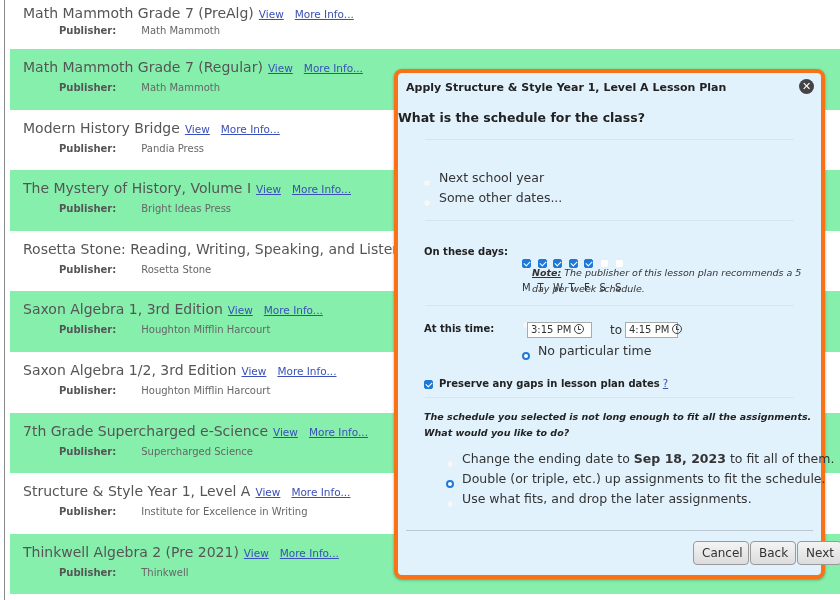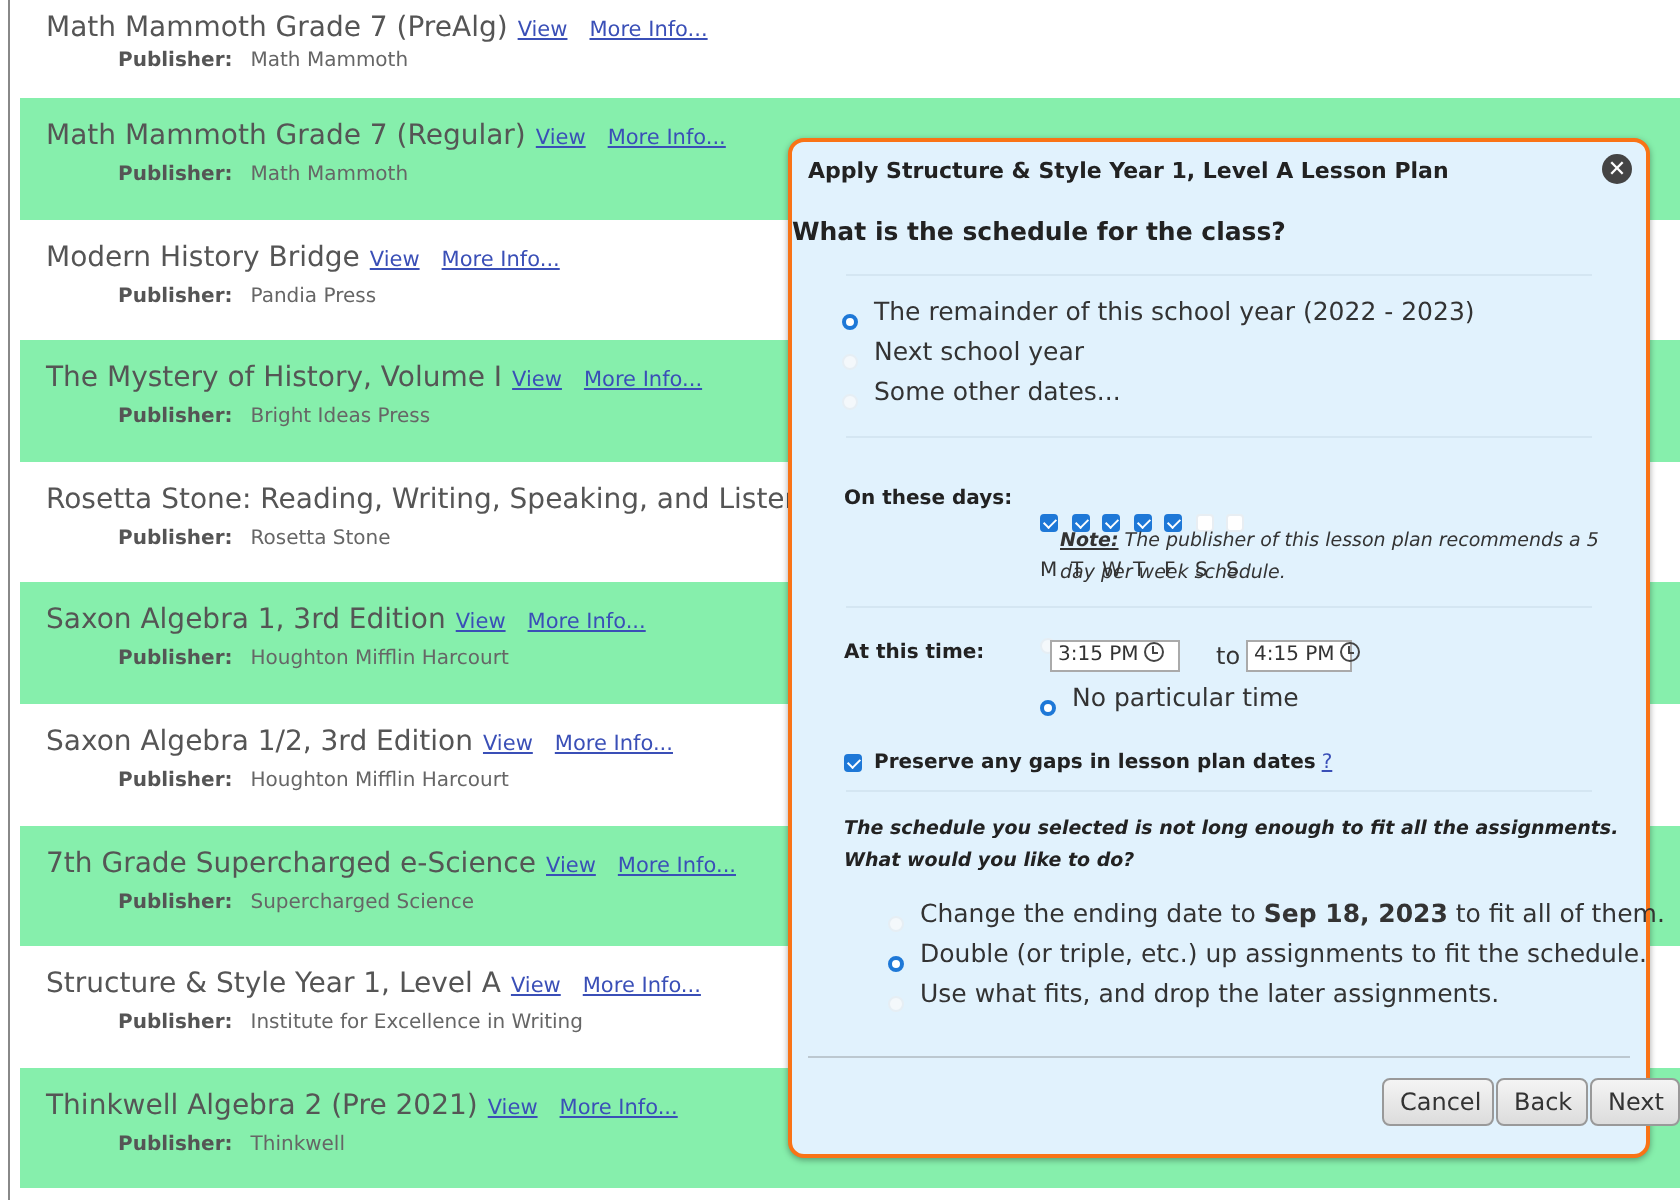--- a/index.html
+++ b/index.html
@@ -25,26 +25,26 @@
   .row.first .title-line { top: 3px; }
   .row .title {
     font-size: 14px; color: #555;
   }
   .row a {
     color: #3a4fb7; font-size: 10.5px; text-decoration: underline; margin-left: 5px;
   }
   .row a.more { margin-left: 11px; }
   .row .pub-line { position: absolute; top: 33px; left: 49px; font-size: 10px; }
   .row.first .pub-line { top: 25px; }
-  .row .pub-label { font-weight: bold; color: #555; margin-right: 9px; }
+  .row .pub-label { font-weight: bold; color: #555; margin-right: 25px; }
   .row .pub-value { color: #666; }
 
   .dialog {
     position: absolute; left: 394px; top: 69px; width: 431px; height: 510px;
-    background: #e1f2fd; border: 2px solid #f97316; border-radius: 8px;
+    background: #e1f2fd; border: 4px solid #f97316; border-radius: 8px;
     box-shadow: 0 1px 3px rgba(0,0,0,0.35);
   }
   .dlg-title {
     position: absolute; left: 8px; top: 8px; font-size: 11px; font-weight: bold; color: #222;
   }
   .close-btn {
     position: absolute; right: 7px; top: 6px; width: 15px; height: 15px; border-radius: 50%;
     background: #444; color: #fff; font-size: 11px; line-height: 15px; text-align: center; font-weight: bold;
     cursor: pointer;
   }
@@ -136,21 +136,20 @@
     <div class="pub-line"><span class="pub-label">Publisher:</span><span class="pub-value">Thinkwell</span></div>
   </div>
 </div>
 
 <div class="dialog">
   <div class="dlg-title">Apply Structure &amp; Style Year 1, Level A Lesson Plan</div>
   <div class="close-btn">✕</div>
   <div class="question">What is the schedule for the class?</div>
   <div class="sep" style="top:66px"></div>
 
-  <div class="opt" style="left:25px; top:77px"><span class="radio on"></span><span>The remainder of this school year (2022 - 2023)</span></div>
   <div class="opt" style="left:25px; top:97px"><span class="radio"></span><span>Next school year</span></div>
   <div class="opt" style="left:25px; top:117px"><span class="radio"></span><span>Some other dates...</span></div>
 
   <div class="sep" style="top:147px"></div>
 
   <div class="label-bold" style="left:26px; top:173px">On these days:</div>
   <div class="days-head">
     <span>M</span><span>T</span><span>W</span><span>T</span><span>F</span><span>S</span><span>S</span>
   </div>
   <div class="days-boxes">

